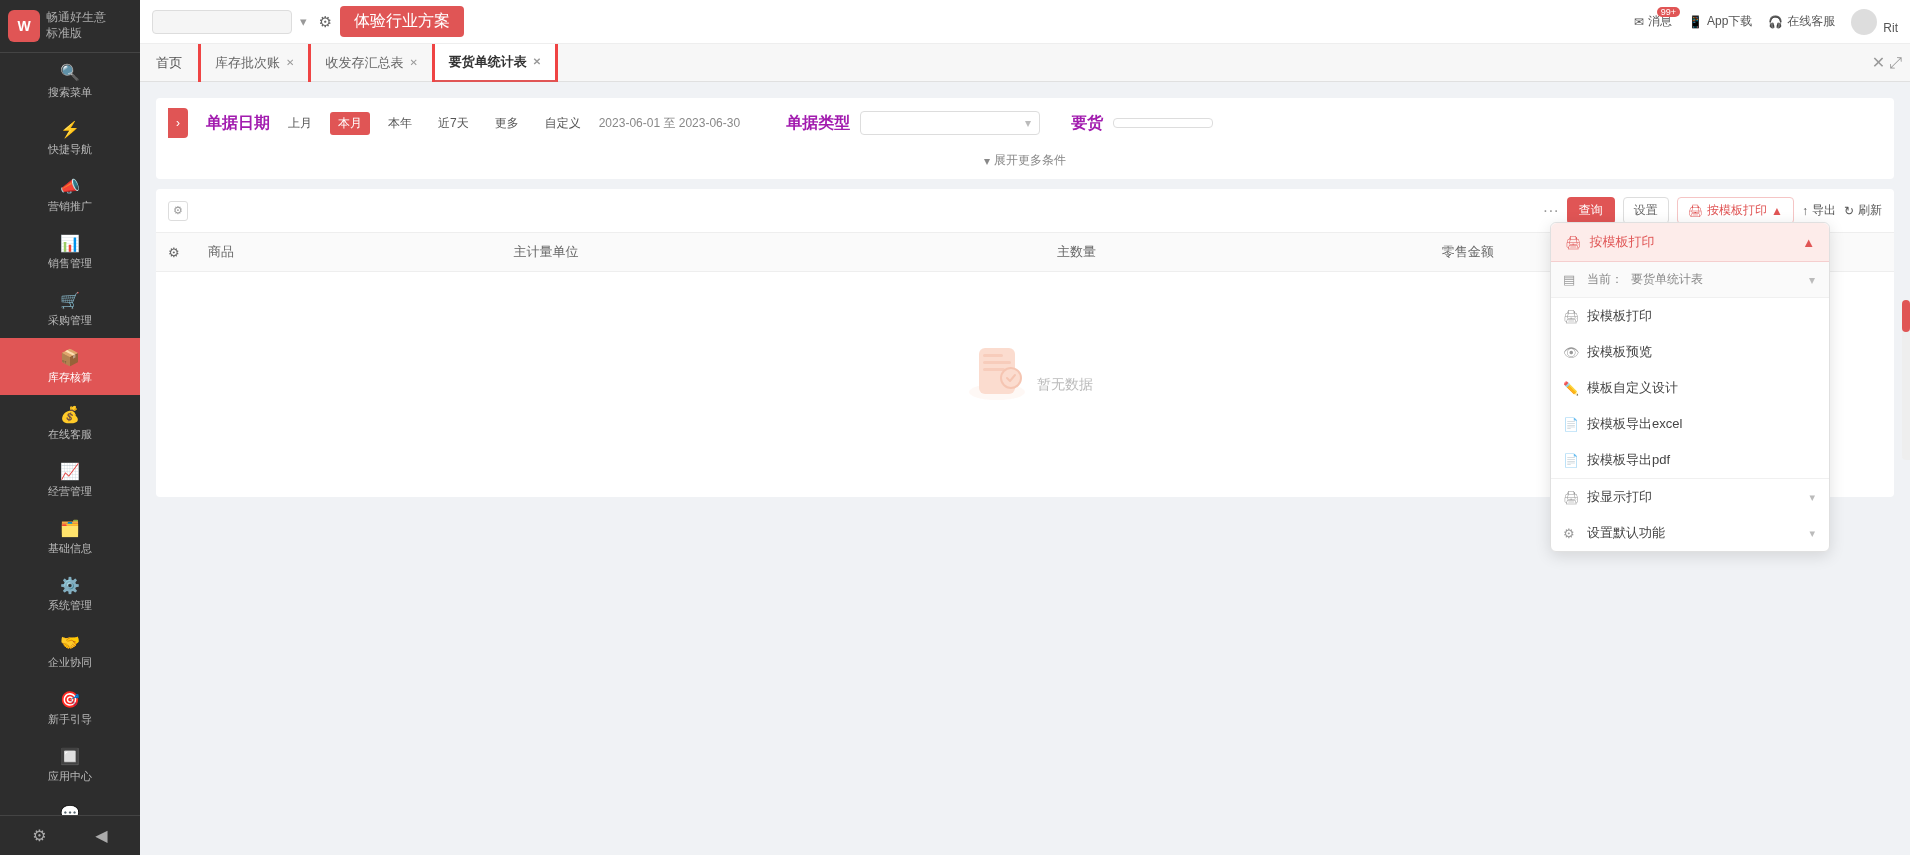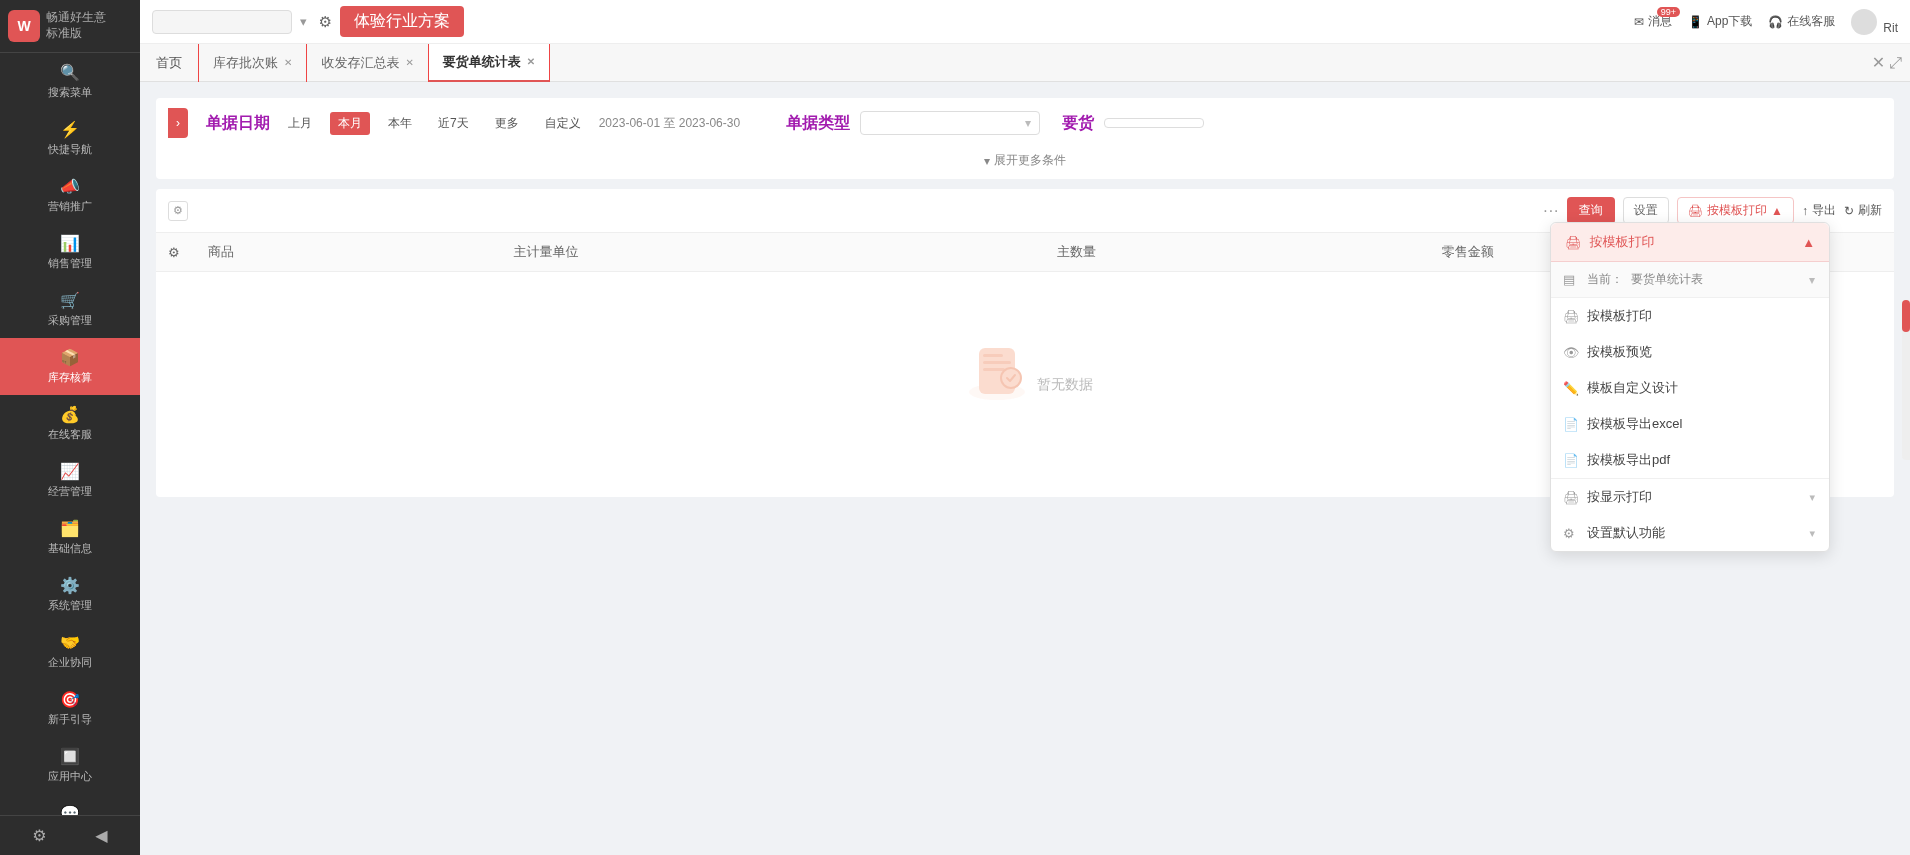--- a/index.html
+++ b/index.html
@@ -82,21 +82,21 @@
     .tabs {
       height: 38px; background: #f7f7f7;
       display: flex; align-items: center; padding: 0 0 0 0;
       border-bottom: 1px solid #e0e0e0;
       position: relative;
     }
     .tab {
       padding: 0 14px; height: 38px; line-height: 38px;
       font-size: 13px; cursor: pointer; color: #666;
       display: flex; align-items: center; gap: 6px;
-      border-right: 1px solid #ef4444;
+      border-right: 3px solid #ef4444;
       white-space: nowrap;
     }
     .tab.active { background: #fff; color: #333; font-weight: bold; border-bottom: 2px solid #e05555; }
     .tab-close { color: #999; font-size: 10px; cursor: pointer; }
     .tab-home { padding: 0 16px; color: #555; }
     .tabs-right { margin-left: auto; display: flex; align-items: center; gap: 4px; padding-right: 8px; }
     .tabs-btn { background: none; border: none; cursor: pointer; color: #999; font-size: 16px; }
 
     
     .content { flex: 1; overflow: auto; padding: 16px; position: relative; }
@@ -353,21 +353,21 @@
         <button class="date-btn">更多</button>
         <button class="date-btn">自定义</button>
         <span class="date-range">2023-06-01 至 2023-06-30</span>
 
         <span class="filter-label" style="margin-left:36px;">单据类型</span>
         <div class="filter-select">
           <span></span>
           <span style="margin-left:auto; color:#bbb;">▾</span>
         </div>
 
-        <span class="filter-label" style="margin-left:12px;">要货</span>
+        <span class="filter-label" style="margin-left:21px;">要货</span>
         <div class="filter-input" style="display:inline-flex; align-items:center; border: 1px solid #ddd; border-radius:4px; padding: 4px 8px; min-width:100px;">
         </div>
       </div>
 
       <div style="display:flex; justify-content:center;">
         <button class="expand-btn">
           <span>▾</span>
           <span>展开更多条件</span>
         </button>
       </div>

